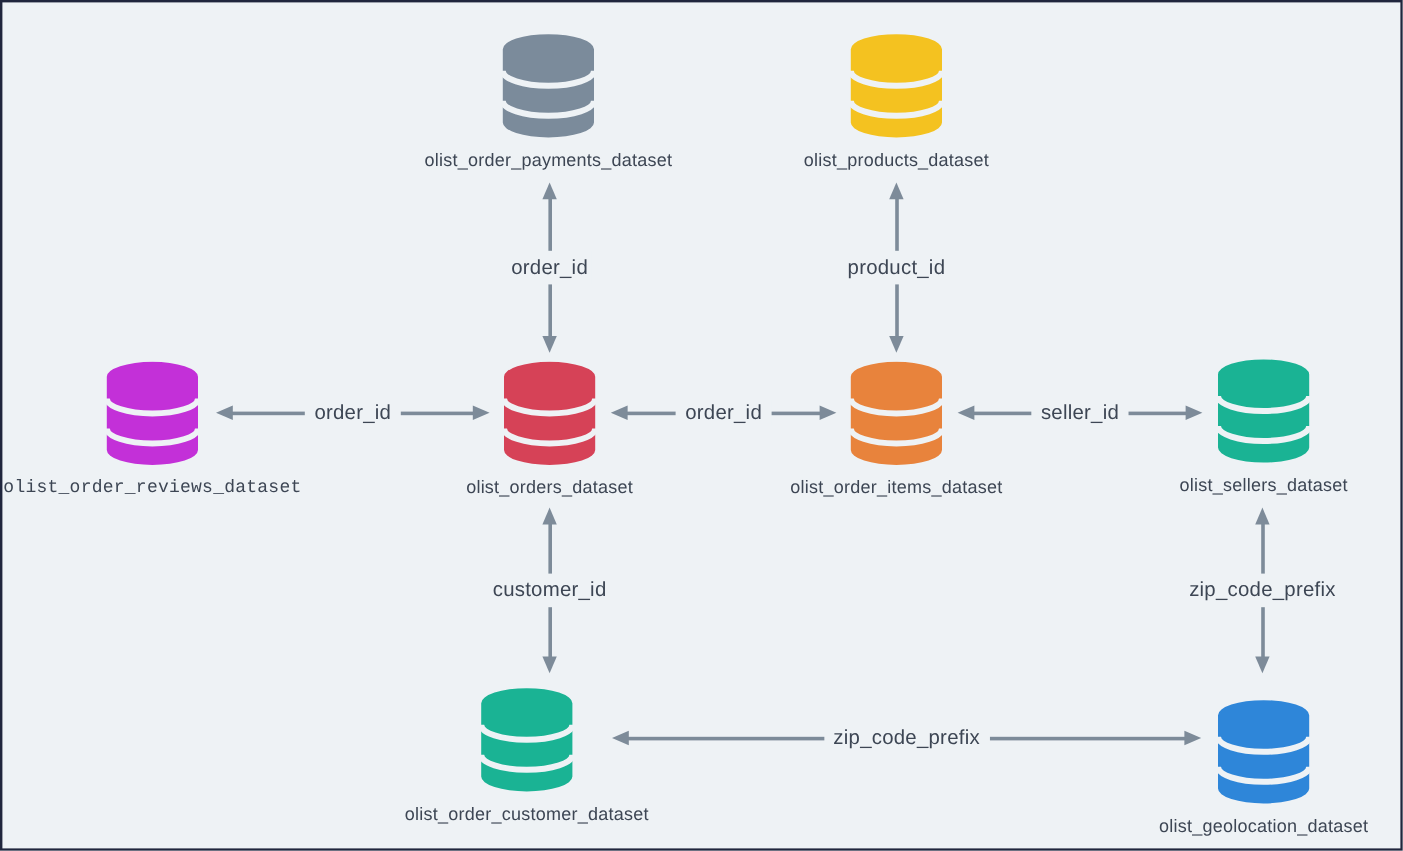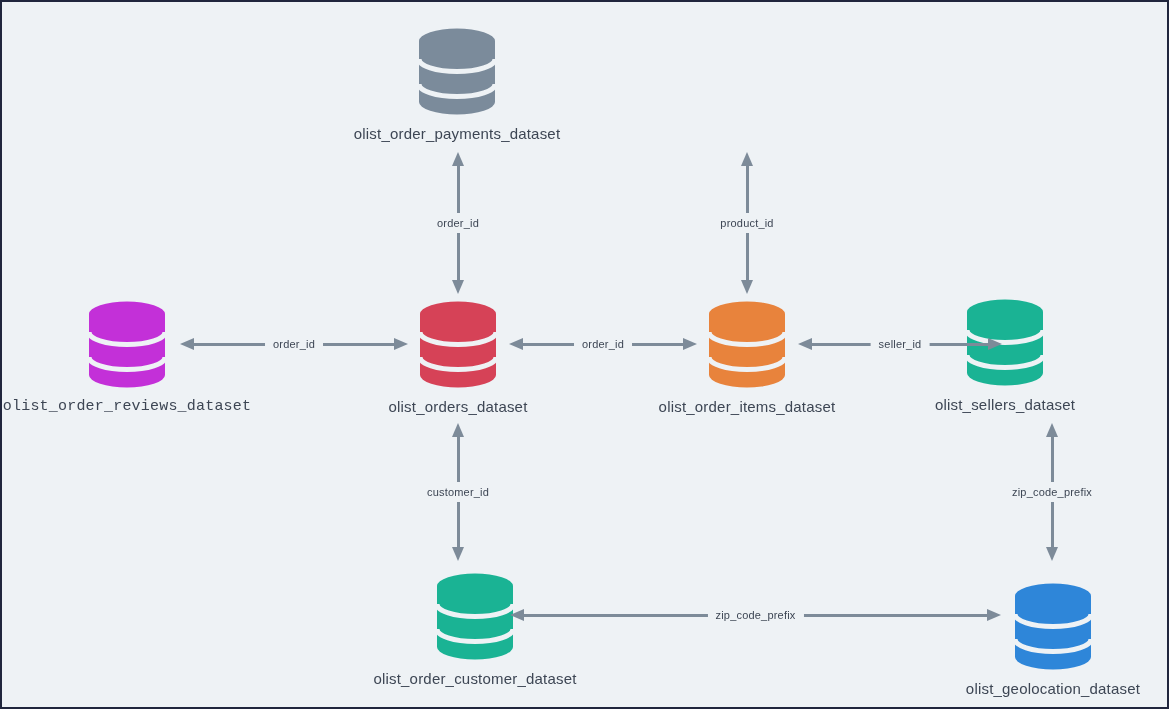--- a/index.html
+++ b/index.html
@@ -20,40 +20,48 @@
   .edge-h { height:0; }
   .edge-h .line { left:10px; right:10px; top:-1.5px; height:3px; }
   .edge-v { width:0; }
   .edge-v .line { top:10px; bottom:10px; left:-1.5px; width:3px; }
   .arrow { position:absolute; width:0; height:0; }
   .edge-h .a1 { left:0; top:-6px; border-top:6px solid transparent; border-bottom:6px solid transparent; border-right:14px solid var(--arrow,#7d8b99); }
   .edge-h .a2 { right:0; top:-6px; border-top:6px solid transparent; border-bottom:6px solid transparent; border-left:14px solid var(--arrow,#7d8b99); }
   .edge-v .a1 { top:0; left:-6px; border-left:6px solid transparent; border-right:6px solid transparent; border-bottom:14px solid var(--arrow,#7d8b99); }
   .edge-v .a2 { bottom:0; left:-6px; border-left:6px solid transparent; border-right:6px solid transparent; border-top:14px solid var(--arrow,#7d8b99); }
   .edge-label {
-    position:absolute; font-size:11px; color:var(--text,#3d4654); white-space:nowrap;
+    position:absolute; font-size:17px; color:var(--text,#3d4654); white-space:nowrap;
     background:var(--bg,#eef2f5); letter-spacing:0.2px;text-align:right;
   }
   .edge-h .edge-label { left:50%; top:0; transform:translate(-50%,-50%); padding:1px 8px; }
   .edge-v .edge-label { left:0; top:50%; transform:translate(-50%,-50%); padding:4px 3px; }
 </style>
 </head>
 <body>
 
 <div class="frame">
 
   <div class="node" style="left:340px; top:26px;">
     <svg class="db-icon" viewBox="0 0 78 88">
       <path d="M1,13 a38,12.5 0 0 1 76,0 v61 a38,12.5 0 0 1 -76,0 z" fill="#7b8b9b"></path>
       <path class="sep" d="M1,31 a38,12.5 0 0 0 76,0"></path>
       <path class="sep" d="M1,56 a38,12.5 0 0 0 76,0"></path>
     </svg>
     <span class="node-label">olist_order_payments_dataset</span>
   </div>
 
+  <div class="node" style="left:630px; top:26px;">
+    <svg class="db-icon" viewBox="0 0 78 88">
+      <path d="M1,13 a38,12.5 0 0 1 76,0 v61 a38,12.5 0 0 1 -76,0 z" fill="#f4c220"></path>
+      <path class="sep" d="M1,31 a38,12.5 0 0 0 76,0"></path>
+      <path class="sep" d="M1,56 a38,12.5 0 0 0 76,0"></path>
+    </svg>
+    <span class="node-label">olist_products_dataset</span>
+  </div>
 
   <div class="node" style="left:10px; top:299px;font-family:Liberation Mono, monospace;">
     <svg class="db-icon" viewBox="0 0 78 88">
       <path d="M1,13 a38,12.5 0 0 1 76,0 v61 a38,12.5 0 0 1 -76,0 z" fill="#c330d8"></path>
       <path class="sep" d="M1,31 a38,12.5 0 0 0 76,0"></path>
       <path class="sep" d="M1,56 a38,12.5 0 0 0 76,0"></path>
     </svg>
     <span class="node-label">olist_order_reviews_dataset</span>
   </div>
 
@@ -68,30 +76,30 @@
 
   <div class="node" style="left:341px; top:299px;">
     <svg class="db-icon" viewBox="0 0 78 88">
       <path d="M1,13 a38,12.5 0 0 1 76,0 v61 a38,12.5 0 0 1 -76,0 z" fill="#d64257"></path>
       <path class="sep" d="M1,31 a38,12.5 0 0 0 76,0"></path>
       <path class="sep" d="M1,56 a38,12.5 0 0 0 76,0"></path>
     </svg>
     <span class="node-label">olist_orders_dataset</span>
   </div>
 
-  <div class="node" style="left:888px; top:297px;">
+  <div class="node" style="left:936px; top:297px;">
     <svg class="db-icon" viewBox="0 0 78 88">
       <path d="M1,13 a38,12.5 0 0 1 76,0 v61 a38,12.5 0 0 1 -76,0 z" fill="#1ab394"></path>
       <path class="sep" d="M1,31 a38,12.5 0 0 0 76,0"></path>
       <path class="sep" d="M1,56 a38,12.5 0 0 0 76,0"></path>
     </svg>
     <span class="node-label">olist_sellers_dataset</span>
   </div>
 
-  <div class="node" style="left:358px; top:571px;">
+  <div class="node" style="left:322px; top:571px;">
     <svg class="db-icon" viewBox="0 0 78 88">
       <path d="M1,13 a38,12.5 0 0 1 76,0 v61 a38,12.5 0 0 1 -76,0 z" fill="#1ab394"></path>
       <path class="sep" d="M1,31 a38,12.5 0 0 0 76,0"></path>
       <path class="sep" d="M1,56 a38,12.5 0 0 0 76,0"></path>
     </svg>
     <span class="node-label">olist_order_customer_dataset</span>
   </div>
 
   <div class="node" style="left:936px; top:581px;">
     <svg class="db-icon" viewBox="0 0 78 88">

